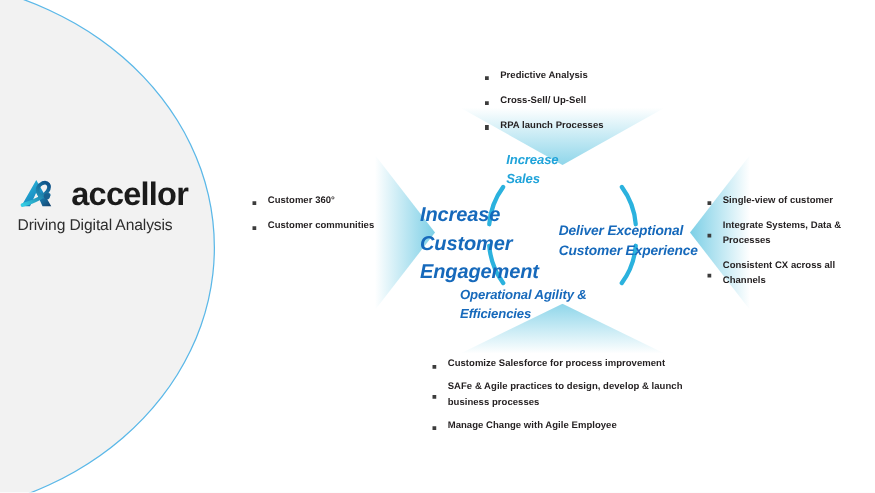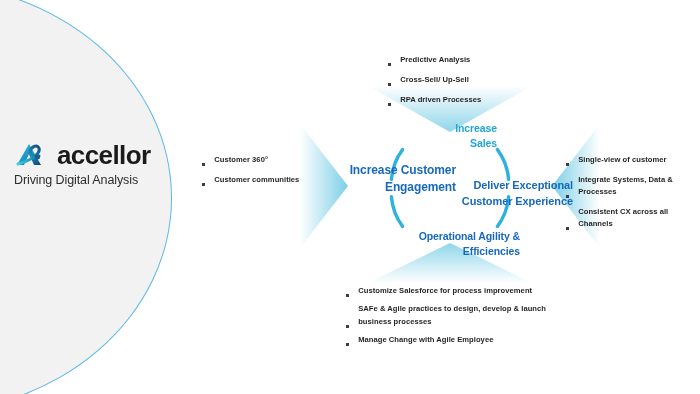--- a/index.html
+++ b/index.html
@@ -69,46 +69,47 @@
     left: 378px;
     top: 116px;
     width: 144px;
     height: 144px;
   }
 
   
   .lbl {
     position: absolute;
     font-weight: bold;
-    text-align: right;
+    text-align: left;
     line-height: 1.42;
     letter-spacing: -0.1px;
+    font-style: italic;
   }
   .lbl-top {
     left: 405px; top: 121px; width: 92px;
     font-size: 10.5px; color: #21a4da;
   }
   .lbl-left {
     left: 336px; top: 162px; width: 120px;
-    font-size: 12px; color: #1669bb;
+    font-size: 16px; color: #1669bb;
   }
   .lbl-right {
     left: 447px; top: 162px; width: 126px;
     font-size: 11px; color: #1669bb; margin-top: 16px;
   }
   .lbl-bottom {
     left: 368px; top: 229px; width: 152px;
     font-size: 10.5px; color: #1669bb;
   }
 
   
   .blist { position: absolute; }
   .bitem {
     display: flex;
-    align-items: flex-end;
+    align-items: center;
     margin-bottom: 7.5px;
   }
   .bullet {
     flex: 0 0 auto;
     width: 3.2px;
     height: 3.2px;
     background: #3c3c3c;
     margin-top: 4.4px;
     margin-right: 9px;
   }
@@ -226,21 +227,21 @@
     <div class="bitem">
       <span class="bullet"></span>
       <span class="btext">Predictive Analysis</span>
     </div>
     <div class="bitem">
       <span class="bullet"></span>
       <span class="btext">Cross-Sell/ Up-Sell</span>
     </div>
     <div class="bitem">
       <span class="bullet"></span>
-      <span class="btext">RPA driven Processes</span>
+      <span class="btext">RPA launch Processes</span>
     </div>
   </div>
 
   <div class="blist list-left">
     <div class="bitem">
       <span class="bullet"></span>
       <span class="btext">Customer 360°</span>
     </div>
     <div class="bitem">
       <span class="bullet"></span>

